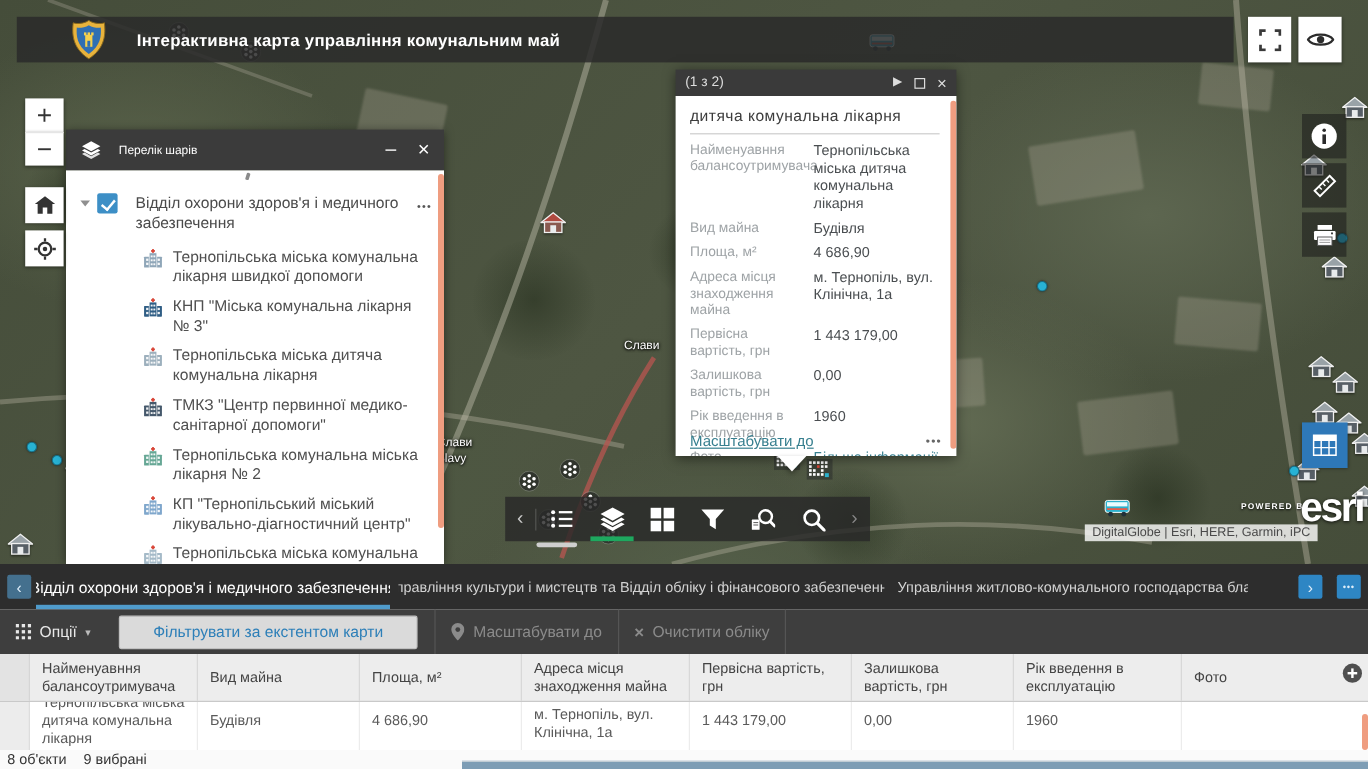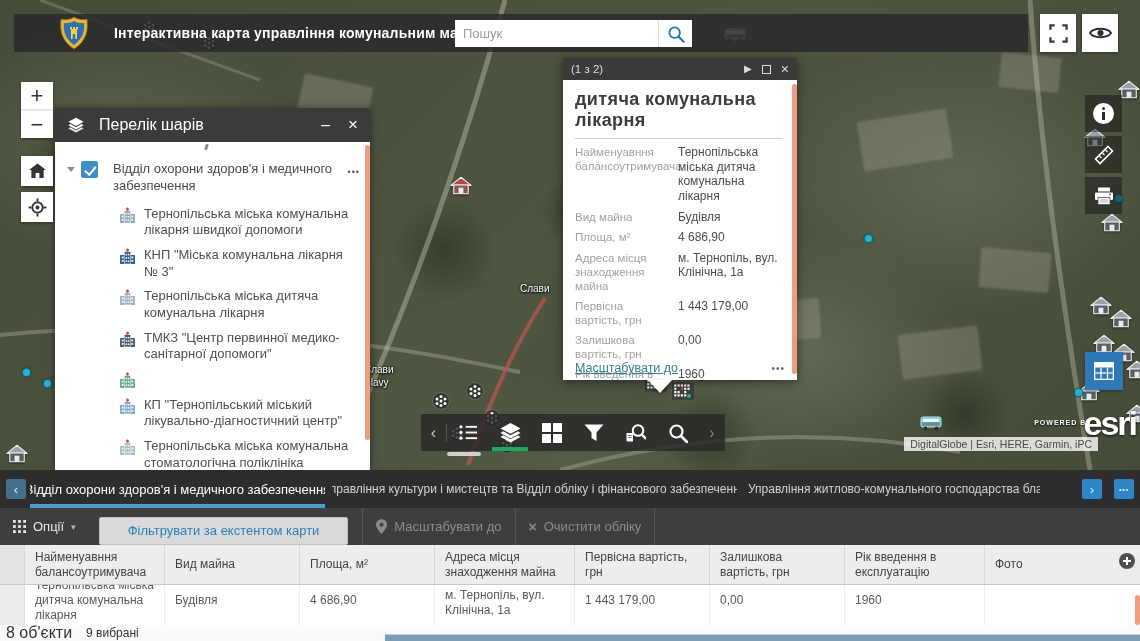--- a/index.html
+++ b/index.html
@@ -44,21 +44,21 @@
   
   .mapctl{position:absolute;width:32px;background:#fff;box-shadow:0 1px 3px rgba(0,0,0,.45);z-index:9;display:flex;align-items:center;justify-content:center;cursor:pointer}
   .zoom-in{left:21px;top:82px;height:28px;font-size:22px;color:#333}
   .zoom-out{left:21px;top:110px;height:28px;font-size:22px;color:#333;border-top:1px solid #e5e5e5}
   .home-btn{left:21px;top:156px;height:30px}
   .locate-btn{left:21px;top:192px;height:30px}
 
   
   .layer-panel{position:absolute;left:55px;top:108px;width:315px;height:362px;z-index:8;box-shadow:0 1px 8px rgba(0,0,0,.5)}
   .lp-head{height:34px;background:#3b3b3b;display:flex;align-items:center;padding:0 12px;color:#fff}
-  .lp-head .lp-title{font-size:16px;margin-left:14px;flex:1}
+  .lp-head .lp-title{font-size:10px;margin-left:14px;flex:1}
   .lp-min{color:#fff;font-size:16px;margin-right:18px;cursor:pointer}
   .lp-close{color:#fff;font-size:17px;cursor:pointer}
   .lp-body{position:relative;background:#fff;height:328px;overflow:hidden}
   .lp-scroll{position:absolute;right:0;top:3px;width:5px;height:295px;background:#ef9d80;border-radius:3px;z-index:3}
   .frag{position:absolute;left:150px;top:2px;width:3px;height:6px;background:#8a8a8a;border-radius:1px;transform:rotate(18deg)}
   .grp{display:flex;align-items:flex-start;padding:9px 10px 7px 12px;position:relative}
   .exp{width:0;height:0;border-left:4.5px solid transparent;border-right:4.5px solid transparent;border-top:5.5px solid #8f8f8f;margin:6px 6px 0 0;flex:none}
   .cb{width:17px;height:17px;background:#3d8fc6;border-radius:2px;position:relative;flex:none;margin-right:15px;cursor:pointer}
   .cb::after{content:"";position:absolute;left:5.5px;top:2.5px;width:4.5px;height:8.5px;border:solid #fff;border-width:0 2px 2px 0;transform:rotate(40deg)}
   .grp-label{flex:1;font-size:13px;color:#4a4a4a;line-height:1.3;padding-right:6px;cursor:pointer}
@@ -69,21 +69,21 @@
 
   
   .popup{position:absolute;left:563px;top:58px;width:234px;z-index:12;box-shadow:0 2px 10px rgba(0,0,0,.5)}
   .pp-head{height:22px;background:#3a3a3a;display:flex;align-items:center;padding:0 8px;color:#ddd}
   .pp-pager{font-size:11.5px;flex:1}
   .pp-ic{margin-left:10px;cursor:pointer;color:#ddd;font-size:10px;line-height:1}
   .pp-max{width:9px;height:9px;border:1.5px solid #ddd;margin-left:10px;cursor:pointer}
   .pp-close{font-size:14px;margin-left:10px;cursor:pointer}
   .pp-body{position:relative;background:#fff;height:300px;overflow:hidden;padding:9px 14px 6px 12px}
   .pp-scroll{position:absolute;right:0;top:4px;width:5px;height:290px;background:#ef9d80;border-radius:3px}
-  .pp-title{font-size:18px;font-weight:bold;color:#3c3c3c;letter-spacing:.4px;padding-bottom:7px;border-bottom:1px solid #ccc}
+  .pp-title{font-size:13px;font-weight:normal;color:#3c3c3c;letter-spacing:.4px;padding-bottom:7px;border-bottom:1px solid #ccc}
   .pp-row{display:flex;margin-top:6px}
   .pp-lab{width:103px;flex:none;font-size:11.5px;color:#9ea3a6;line-height:1.22;padding-right:6px}
   .pp-val{flex:1;font-size:12px;color:#4a4e51;line-height:1.22}
   .pp-link{color:#377f8f;text-decoration:underline;cursor:pointer}
   .pp-foot{position:absolute;left:12px;right:12px;bottom:5px;display:flex;align-items:center;justify-content:space-between}
   .pp-zoomto{font-size:12.5px;color:#377f8f;text-decoration:underline;cursor:pointer}
   .pp-dots{color:#666;font-size:10px;letter-spacing:1px;cursor:pointer}
   .pp-pointer{position:absolute;left:648px;top:380px;width:0;height:0;border-left:12px solid transparent;border-right:12px solid transparent;border-top:13px solid #fff;z-index:12;filter:drop-shadow(0 2px 2px rgba(0,0,0,.4))}
 
   
@@ -108,21 +108,21 @@
   .tabbar{position:absolute;left:0;top:0;width:1140px;height:38px;background:#2d2d2d}
   .tnav{position:absolute;top:9px;width:20px;height:20px;border-radius:2px;display:flex;align-items:center;justify-content:center;color:#dfeefa;font-size:13px;cursor:pointer}
   .tnav.left{left:6px;background:#44708e}
   .tnav.next{right:38px;background:#2e86c4}
   .tnav.more{right:6px;background:#2e86c4;font-size:8px;letter-spacing:.5px}
   .tab{position:absolute;top:0;height:38px;display:flex;align-items:center;justify-content:center;white-space:nowrap;overflow:hidden;cursor:pointer}
   .tab1{left:30px;width:295px;color:#fff;font-size:13px}
   .tab1::after{content:"";position:absolute;left:0;right:0;bottom:0;height:4px;background:#4f9bcb}
   .tab2{left:332px;width:405px;color:#d2d2d2;font-size:12px}
   .tab3{left:748px;width:292px;color:#d2d2d2;font-size:12px;justify-content:flex-start}
-  .optrow{position:absolute;left:0;top:38px;width:1140px;height:37px;background:#3e3e3e;display:flex;align-items:flex-end}
+  .optrow{position:absolute;left:0;top:38px;width:1140px;height:37px;background:#3e3e3e;display:flex;align-items:center}
   .opt{display:flex;align-items:center;height:37px;padding:0 13px;color:#e9e9e9;font-size:13px;cursor:pointer}
   .opt .cap{margin-left:7px}
   .opt.dis{color:#8b8b8b;cursor:default}
   .vdiv{width:1px;height:37px;background:#555}
   .caret{font-size:9px;color:#bbb;margin-left:7px}
   .btn-extent{margin:0 14px 0 10px;height:28px;line-height:26px;padding:0 28px;background:#dadada;border:1px solid #c0c0c0;border-radius:2px;color:#2d7fb8;font-size:13px;cursor:pointer}
   .clear-x{font-size:14px;font-weight:bold}
 
   .thead{position:absolute;left:0;top:75px;width:1140px;height:40px;background:#ededed;border-bottom:1px solid #c9c9c9;display:flex}
   .th{border-right:1px solid #d8d8d8;padding:4px 10px;font-size:12px;color:#444;line-height:1.25;display:flex;align-items:center;cursor:pointer}
@@ -134,21 +134,21 @@
   .td{border-right:1px solid #ececec;padding:0 10px;font-size:12px;color:#5a5a5a;line-height:1.25}
   .td .up{display:block;margin-top:-7px}
   .td .mid{display:block;margin-top:8px}
   .td .mid2{display:block;margin-top:3px}
   .photo-link{display:block;margin-top:-2px;color:#3a7fc1;text-decoration:underline;word-break:break-all;cursor:pointer}
   .w0{width:25px;flex:none;background:#ececec;border-right:1px solid #ddd}
   .w1{width:140px;flex:none}.w2{width:135px;flex:none}.w3{width:135px;flex:none}.w4{width:140px;flex:none}
   .w5{width:135px;flex:none}.w6{width:135px;flex:none}.w7{width:140px;flex:none}.w8{width:155px;flex:none;border-right:0}
   .vthumb{position:absolute;right:0;top:125px;width:5px;height:30px;background:#ef9d80;border-radius:3px}
   .statusbar{position:absolute;left:0;bottom:0;width:1140px;height:16px;background:#fafafa;display:flex;align-items:center}
-  .statusbar .s1{margin-left:6px;font-size:16px;color:#333}
+  .statusbar .s1{margin-left:6px;font-size:12px;color:#333}
   .statusbar .s2{margin-left:14px;font-size:12px;color:#333}
   .hscroll{position:absolute;left:385px;right:0;bottom:0;height:7px;background:#7d9db5;border-top:1px solid #c0ccd4;cursor:pointer}
 </style>
 </head>
 <body>
 
 <div class="stage">
 
   <svg width="0" height="0" style="position:absolute">
     <defs>
@@ -353,29 +353,20 @@
         <path d="M15 1 C19 4 26 4 28 3 C29 12 29 24 15 33 C1 24 1 12 2 3 C4 4 11 4 15 1 Z" fill="#e8b33c" stroke="#8a6a1d" stroke-width="0.8"></path>
         <path d="M15 5 C18 7 23 7.5 25 7 C25.5 14 25 22 15 29 C5 22 4.5 14 5 7 C7 7.5 12 7 15 5 Z" fill="#2f6fb3"></path>
         <rect x="12" y="13" width="6" height="10" fill="#f3d04e"></rect>
         <rect x="11" y="11" width="2" height="2.5" fill="#f3d04e"></rect>
           <rect x="14" y="11" width="2" height="2.5" fill="#f3d04e"></rect>
           <rect x="17" y="11" width="2" height="2.5" fill="#f3d04e"></rect>
         <rect x="13.8" y="18" width="2.4" height="5" fill="#2f6fb3"></rect>
       </svg>
     </div>
     <div class="app-title">Інтерактивна карта управління комунальним майном</div>
-    <div class="searchbox">
-      <input type="text" placeholder="Пошук" style="">
-      <div class="search-go">
-        <svg width="18" height="18" viewBox="0 0 20 20">
-            <circle cx="8.5" cy="8.5" r="5.8" stroke="#2176ad" stroke-width="2" fill="none"></circle>
-            <line x1="13" y1="13" x2="18.5" y2="18.5" stroke="#2176ad" stroke-width="2.4" stroke-linecap="round"></line>
-          </svg>
-      </div>
-    </div>
   </div>
 
   <div class="sqbtn fullscreen-btn">
     <svg width="19" height="19" viewBox="0 0 20 20">
         <path d="M1.5 6 V1.5 H6 M14 1.5 H18.5 V6 M18.5 14 V18.5 H14 M6 18.5 H1.5 V14" stroke="#3a3a3a" stroke-width="2.4" fill="none"></path>
       </svg>
   </div>
   <div class="sqbtn eye-btn">
     <svg width="23" height="14" viewBox="0 0 24 14">
         <path d="M1 7 C5 1.2 19 1.2 23 7 C19 12.8 5 12.8 1 7 Z" fill="none" stroke="#2c2c2c" stroke-width="2"></path>
@@ -443,20 +434,21 @@
       <div class="litem">
         <svg viewBox="0 0 16 16" style="color:#45586b">
             <use href="#ic-hosp"></use>
           </svg>
         <span class="litem-label">ТМКЗ "Центр первинної медико-санітарної допомоги"</span>
       </div>
       <div class="litem">
         <svg viewBox="0 0 16 16" style="color:#66a795">
             <use href="#ic-hosp"></use>
           </svg>
+        <span class="litem-label">Тернопільська комунальна міська лікарня № 2</span>
       </div>
       <div class="litem">
         <svg viewBox="0 0 16 16" style="color:#7fa7cc">
             <use href="#ic-hosp"></use>
           </svg>
         <span class="litem-label">КП "Тернопільський міський лікувально-діагностичний центр"</span>
       </div>
       <div class="litem">
         <svg viewBox="0 0 16 16" style="color:#a5bac8">
             <use href="#ic-hosp"></use>

